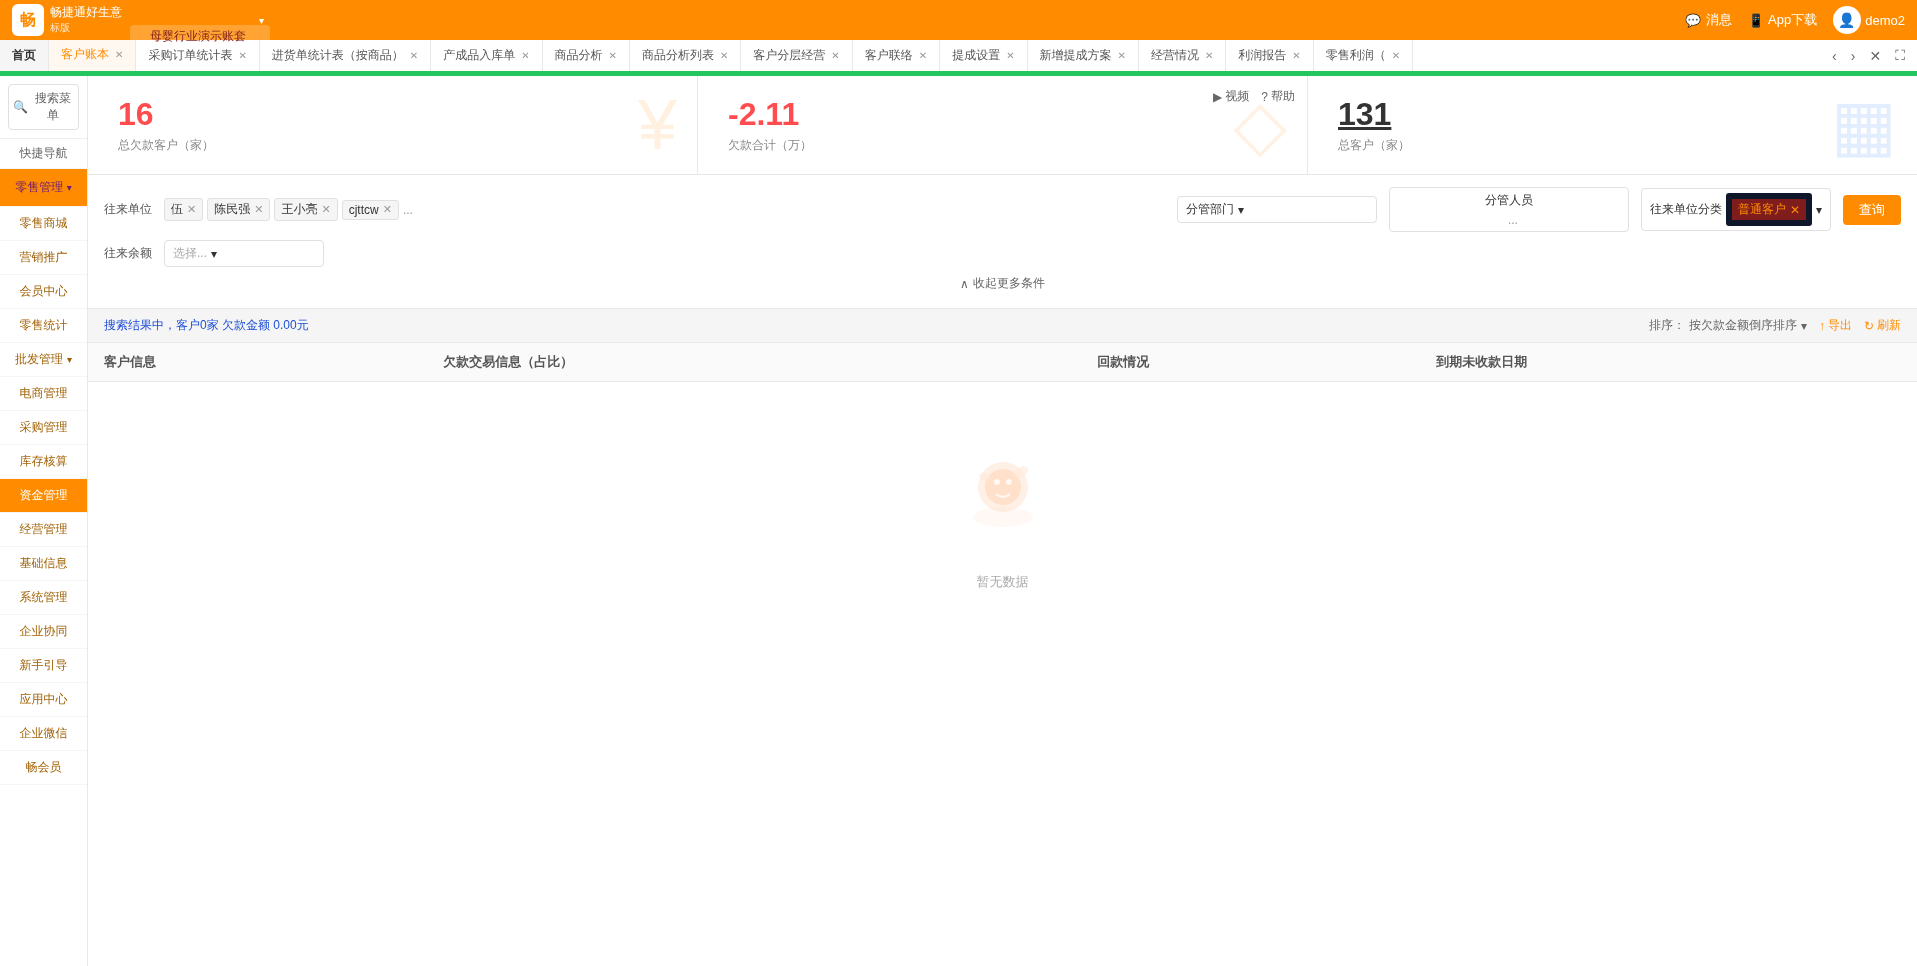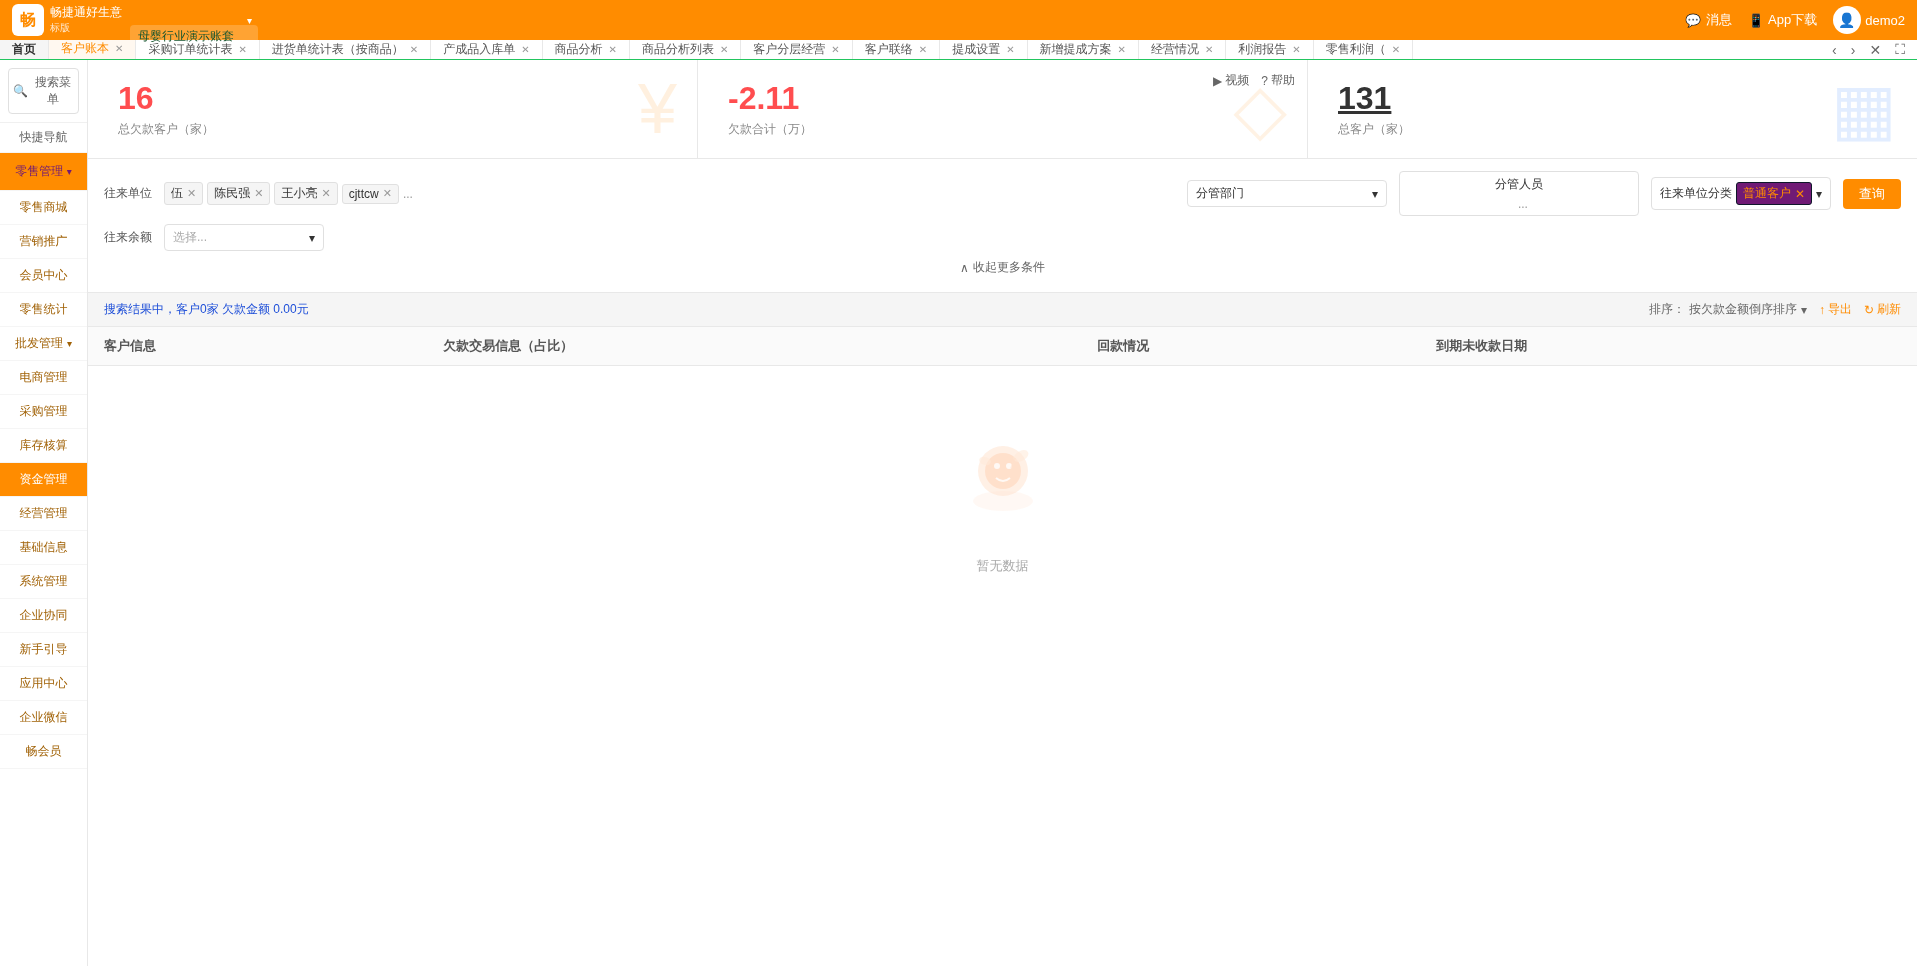--- a/index.html
+++ b/index.html
@@ -8,31 +8,31 @@
     
     .top-bar {
       display: flex; align-items: center; justify-content: space-between;
       background: #ff8c00; height: 40px; padding: 0 12px; flex-shrink: 0;
     }
     .top-bar-left { display: flex; align-items: center; gap: 8px; }
     .logo-area { display: flex; align-items: center; gap: 6px; }
     .logo-icon { width: 32px; height: 32px; background: #fff; border-radius: 6px; display: flex; align-items: center; justify-content: center; font-size: 16px; color: #ff8c00; font-weight: bold; }
     .logo-text { color: #fff; font-size: 12px; line-height: 1.3; }
     .logo-sub { font-size: 10px; color: rgba(255,255,255,0.8); }
-    .store-selector { background: rgba(255,255,255,0.2); border: none; color: #14532d; padding: 4px 24px 4px 8px; border-radius: 4px; font-size: 12px; cursor: pointer; appearance: none; -webkit-appearance: none; position: relative; margin-top: 32px; }
+    .store-selector { background: rgba(255,255,255,0.2); border: none; color: #7f1d1d; padding: 4px 24px 4px 20px; border-radius: 4px; font-size: 12px; cursor: pointer; appearance: none; -webkit-appearance: none; position: relative; margin-top: 32px; }
     .store-selector-wrap { position: relative; display: flex; align-items: center; }
     .store-selector-wrap::after { content: '▾'; color: #fff; position: absolute; right: 6px; pointer-events: none; font-size: 10px; }
     .top-bar-right { display: flex; align-items: center; gap: 16px; color: #fff; font-size: 13px; }
     .top-right-item { display: flex; align-items: center; gap: 4px; cursor: pointer; }
     .avatar { width: 28px; height: 28px; background: #fff; border-radius: 50%; display: flex; align-items: center; justify-content: center; font-size: 14px; }
 
     
     .nav-tabs {
-      display: flex; align-items: center; background: #fff; border-bottom: 1px solid #22c55e;
-      height: 20px; flex-shrink: 0; overflow: hidden;
+      display: flex; align-items: center; background: #fff; border-bottom: 5px solid #22c55e;
+      height: 36px; flex-shrink: 0; overflow: hidden;
     }
     .nav-tab {
       display: flex; align-items: center; padding: 0 12px; height: 36px; white-space: nowrap;
       font-size: 12px; cursor: pointer; border-right: 1px solid #e8e8e8; position: relative;
       gap: 4px; color: #555;
     }
     .nav-tab.home { background: #f5f5f5; font-weight: bold; color: #333; }
     .nav-tab.active { background: #fff8f0; color: #ff8c00; border-bottom: 2px solid #ff8c00; }
     .nav-tab .close-btn { font-size: 10px; color: #999; cursor: pointer; margin-left: 2px; }
     .nav-tabs-end { margin-left: auto; display: flex; align-items: center; padding: 0 8px; gap: 6px; }
@@ -67,21 +67,21 @@
 
     
     .filter-bar { background: #fff; padding: 12px 16px; border-bottom: 1px solid #e8e8e8; }
     .filter-row { display: flex; align-items: center; gap: 12px; flex-wrap: wrap; margin-bottom: 8px; }
     .filter-row:last-child { margin-bottom: 0; }
     .filter-label { font-size: 12px; color: #555; white-space: nowrap; }
     .filter-tags { display: flex; flex-wrap: wrap; gap: 4px; align-items: center; flex: 1; }
     .filter-tag { display: inline-flex; align-items: center; background: #f5f5f5; border: 1px solid #e0e0e0; border-radius: 3px; padding: 2px 6px; font-size: 12px; gap: 4px; }
     .filter-tag .remove { cursor: pointer; color: #999; font-size: 11px; }
     .filter-more { font-size: 12px; color: #999; cursor: pointer; }
-    .filter-selector { display: flex; align-items: center; gap: 4px; border: 1px solid #e0e0e0; border-radius: 4px; padding: 4px 8px; background: #fff; cursor: pointer; font-size: 12px; min-width: 120px; justify-content: space-between; }
+    .filter-selector { display: flex; align-items: center; gap: 4px; border: 1px solid #e0e0e0; border-radius: 4px; padding: 4px 8px; background: #fff; cursor: pointer; font-size: 12px; min-width: 120px; }
     .filter-selector-wide { min-width: 200px; }
     .filter-select-input { display: flex; align-items: center; gap: 4px; border: 1px solid #e0e0e0; border-radius: 4px; padding: 4px 8px; background: #fff; cursor: pointer; font-size: 12px; min-width: 150px; justify-content: space-between; flex-direction: column; }
     .query-btn { background: #ff8c00; color: #fff; border: none; border-radius: 4px; padding: 6px 16px; font-size: 13px; cursor: pointer; }
     .collapse-btn { display: flex; align-items: center; justify-content: center; gap: 4px; font-size: 12px; color: #666; cursor: pointer; margin: 4px 0; }
 
     
     .results-bar { display: flex; align-items: center; justify-content: space-between; padding: 8px 16px; background: #f5f5f5; border-bottom: 1px solid #e8e8e8; }
     .results-info { font-size: 12px; color: #1d4ed8; }
     .results-actions { display: flex; align-items: center; gap: 12px; font-size: 12px; color: #666; }
     .sort-selector { display: flex; align-items: center; gap: 4px; cursor: pointer; }
@@ -90,21 +90,21 @@
     
     .data-table { background: #fff; width: 100%; border-collapse: collapse; }
     .data-table th { padding: 10px 16px; text-align: left; font-size: 13px; color: #555; font-weight: 600; border-bottom: 1px solid #e8e8e8; background: #fafafa; }
 
     
     .empty-state { display: flex; flex-direction: column; align-items: center; justify-content: center; padding: 60px 20px; flex: 1; }
     .empty-icon { font-size: 80px; opacity: 0.4; color: #ffb86c; margin-bottom: 12px; }
     .empty-text { font-size: 13px; color: #aaa; }
 
     
-    .filter-tag-selected { display: inline-flex; align-items: center; background: #701a75; border: 1px solid #0f172a; border-radius: 3px; padding: 2px 6px; font-size: 12px; gap: 4px; color: #ff8c00; }
+    .filter-tag-selected { display: inline-flex; align-items: center; background: #7f1d1d; border: 6px solid #0f172a; border-radius: 3px; padding: 2px 6px; font-size: 12px; gap: 4px; color: #ff8c00; }
   </style>
 </head>
 <body>
 
 <div class="top-bar">
   <div class="top-bar-left">
     <div class="logo-area">
       <div class="logo-icon">畅</div>
       <div>
         <div class="logo-text">畅捷通好生意</div>

